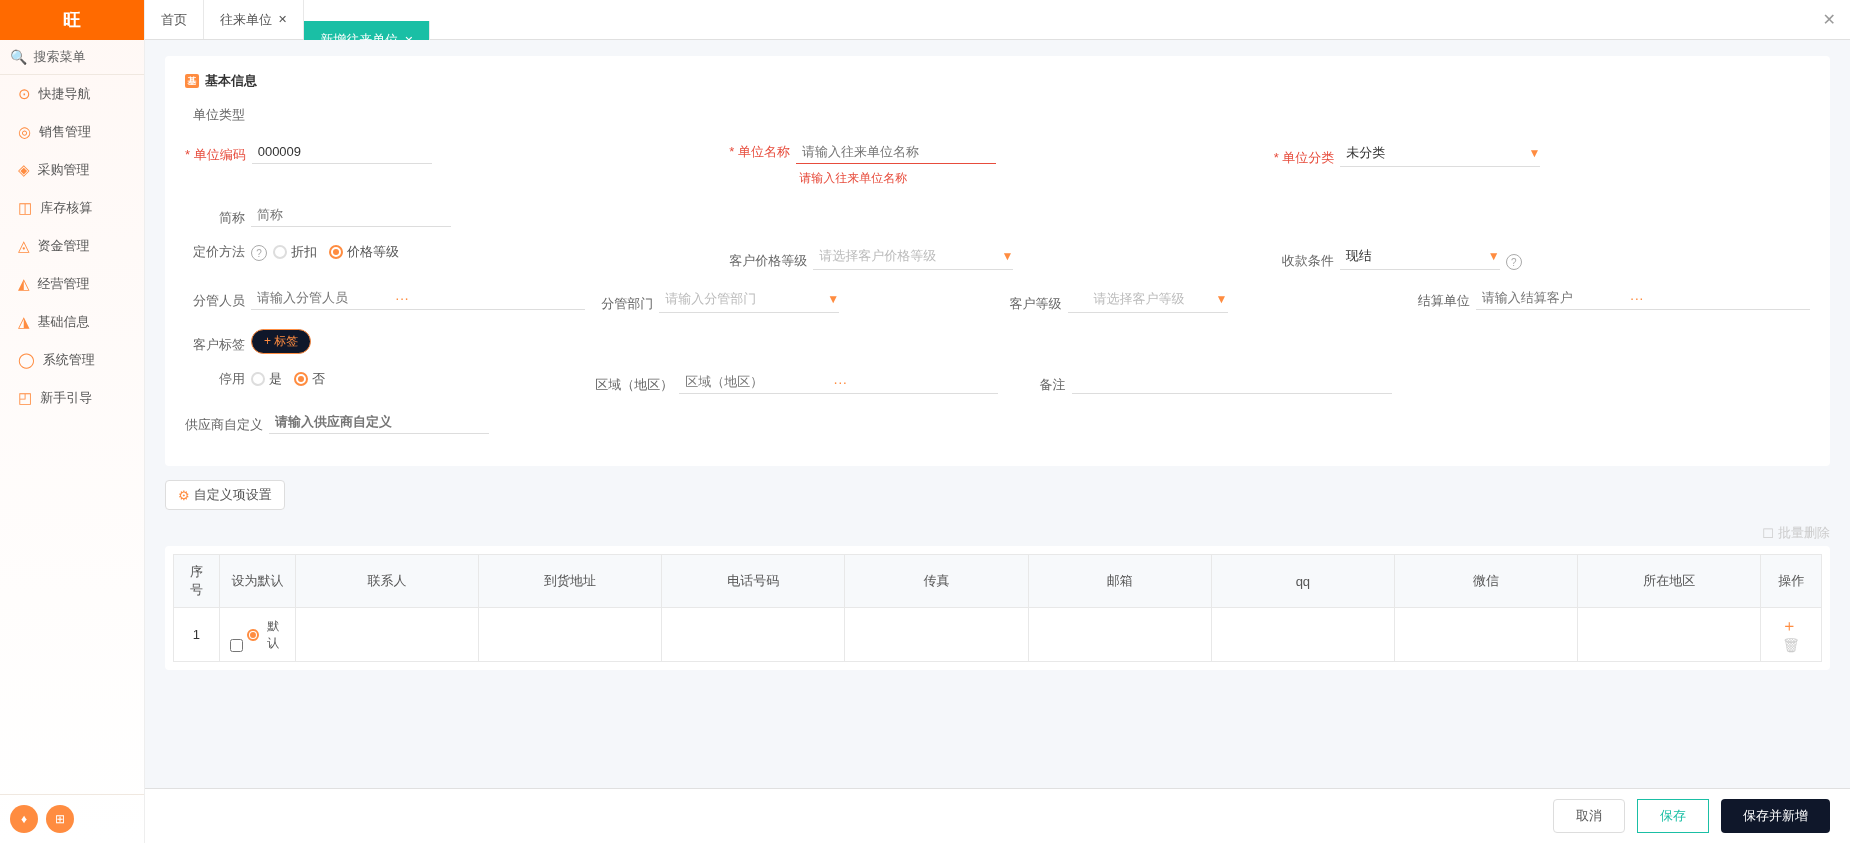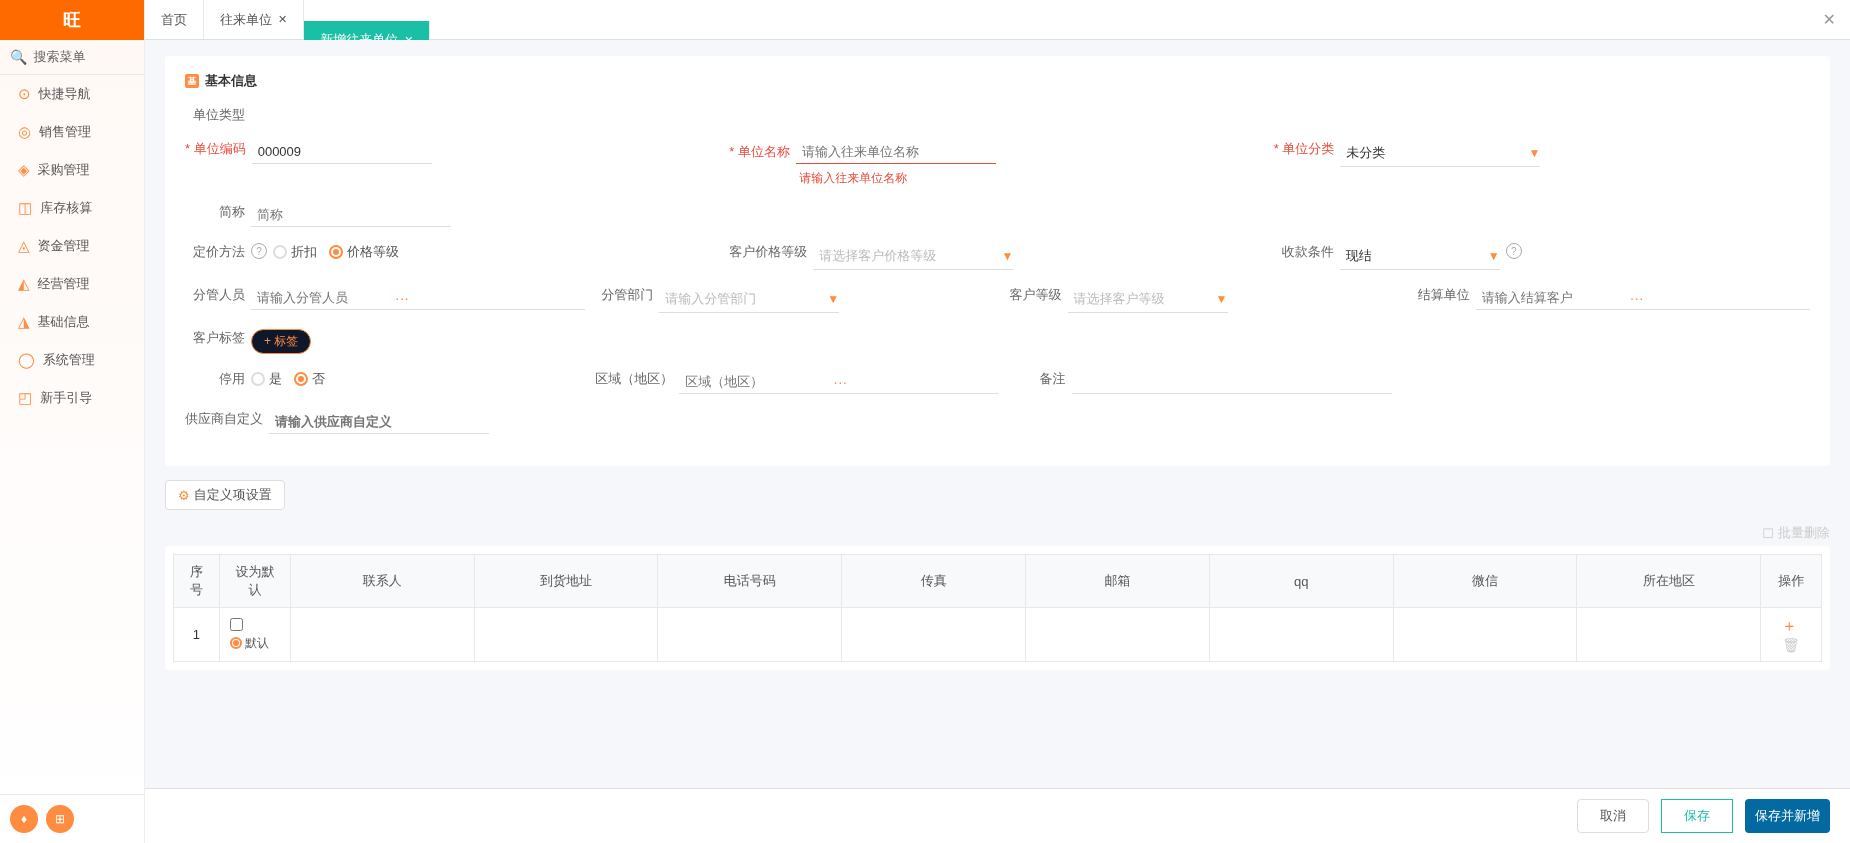--- a/index.html
+++ b/index.html
@@ -132,21 +132,21 @@
     
     .form-row {
       display: flex;
       align-items: flex-start;
       margin-bottom: 16px;
       flex-wrap: wrap;
       gap: 8px;
     }
     .form-field {
       display: flex;
-      align-items: flex-start;
+      align-items: flex-end;
       gap: 6px;
       flex: 1;
       min-width: 200px;
     }
     .form-label {
       color: #666;
       white-space: nowrap;
       font-size: 13px;
       min-width: 60px;
       text-align: right;
@@ -320,24 +320,24 @@
       border: 1px solid #ddd;
       background: #fff;
       color: #1abfa5;
       padding: 7px 22px;
       border-radius: 0;
       cursor: pointer;
       font-size: 13px;
       border-color: #1abfa5;
     }
     .btn-save-new {
-      background: #0369a1;
+      background: #0f172a;
       color: #fff;
       border: none;
-      padding: 7px 10px;
+      padding: 7px 22px;
       border-radius: 4px;
       cursor: pointer;
       font-size: 13px;
     }
   </style>
 </head>
 <body>
 
 <div class="sidebar">
   <div class="sidebar-logo">
@@ -505,21 +505,21 @@
           <span class="form-label">分管部门</span>
           <div class="form-select-wrapper" style="max-width:180px;">
             <span style="flex:1; padding:4px 6px; color:#bbb; font-size:13px;">请输入分管部门</span>
             <span class="chevron">▼</span>
           </div>
         </div>
 
         <div class="form-field">
           <span class="form-label">客户等级</span>
           <div class="form-select-wrapper" style="max-width:160px;">
-            <span style="flex:1; padding:4px 6px; color:#bbb; font-size:13px;">请选择客户等级</span>
+            <span style="flex:1; padding:4px 6px; color:#bbb; font-size:13px;margin-left:20px;">请选择客户等级</span>
             <span class="chevron">▼</span>
           </div>
         </div>
 
         <div class="form-field">
           <span class="form-label">结算单位</span>
           <div class="form-input-with-dots">
             <input type="text" style="max-width: 150px; border: none; outline: none; font-size: 13px; color: rgb(153, 153, 153); background: transparent; padding: 4px 6px;" placeholder="请输入结算客户">
             <span class="dots-btn">···</span>
           </div>
@@ -596,21 +596,21 @@
             <th>qq</th>
             <th>微信</th>
             <th>所在地区</th>
             <th>操作</th>
           </tr>
         </thead>
         <tbody>
           <tr>
             <td>1</td>
             <td>
-              <div style="display:flex; align-items:flex-start; justify-content:center; gap:4px;flex-direction:column;">
+              <div style="display:flex; align-items:flex-end; justify-content:center; gap:4px;">
                 <input type="checkbox" style="">
                 <div class="radio-item" style="gap:3px;">
                   <div class="radio-circle checked" style="width:12px;height:12px;"></div>
                   <span style="font-size:12px;">默认</span>
                 </div>
               </div>
             </td>
             <td><input type="text" style="border: none; outline: none; width: 100%; font-size: 13px;"></td>
             <td><input type="text" style="border: none; outline: none; width: 100%; font-size: 13px;"></td>
             <td><input type="text" style="border: none; outline: none; width: 100%; font-size: 13px;"></td>

